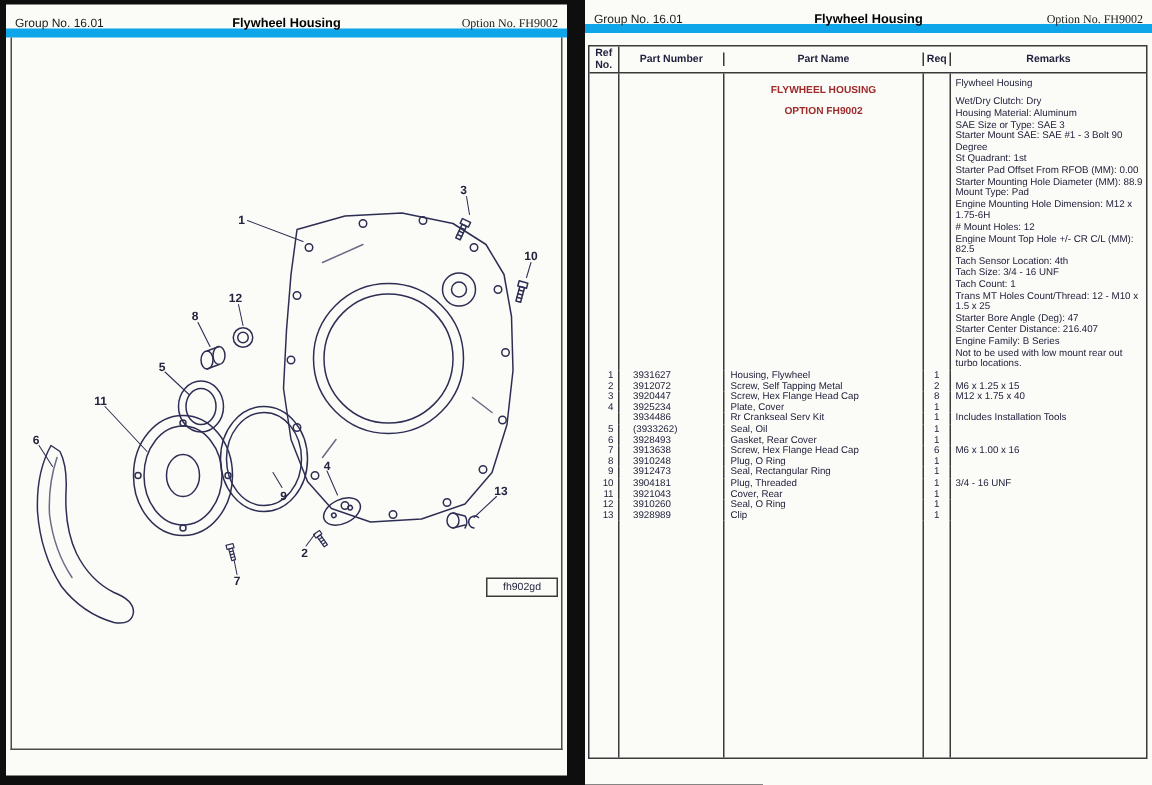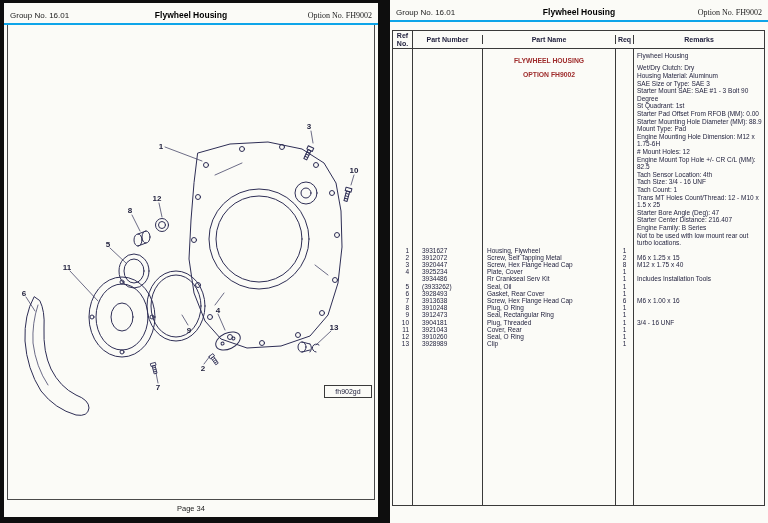--- a/index.html
+++ b/index.html
@@ -8,21 +8,21 @@
     position: relative;
     background: #0e0e0e;
     font-family: "Liberation Sans", sans-serif;
     color: #23233f;
     overflow: hidden;
   }
   .page { position: absolute; background: #fbfbf7; }
   #left-page  { left: 4px;  top: 3px; width: 374px; height: 514px; }
   #right-page { left: 390px; top: 0;  width: 378px; height: 523px; }
 
-  .page-header { position: relative; height: 22px; border-bottom: 2px solid #0ea5e9; }
+  .page-header { position: relative; height: 22px; border-bottom: 6px solid #0ea5e9; }
   .ph-left   { position: absolute; left: 6px;  top: 8px; font-size: 8px; color: #1b1b1b; }
   .ph-center { position: absolute; left: 0; right: 0; top: 7px; text-align: center;
                font-size: 8.5px; font-weight: bold; color: #000; }
   .ph-right  { position: absolute; right: 6px; top: 8px; font-size: 8px; color: #1b1b1b; font-family: Liberation Serif, serif; }
 
   .page-footer { position: absolute; bottom: 4px; left: 0; right: 0; text-align: center;
                  font-size: 7.5px; color: #1b1b1b; }
 
   
   #diagram-frame { position: absolute; left: 3px; right: 3px; top: 22px; bottom: 17px;
@@ -195,21 +195,20 @@
         <text class="callout-num" x="179" y="308">9</text>
         <text class="callout-num" x="208" y="288">4</text>
         <text class="callout-num" x="193" y="346">2</text>
         <text class="callout-num" x="148" y="365">7</text>
         <text class="callout-num" x="324" y="305">13</text>
       </g>
     </svg>
     <div id="figure-code">fh902gd</div>
   </div>
 
-  <div class="page-footer">Page 34</div>
 </div>
 
 <div class="page" id="right-page">
   <div class="page-header">
     <span class="ph-left">Group No. 16.01</span>
     <span class="ph-center">Flywheel Housing</span>
     <span class="ph-right">Option No. FH9002</span>
   </div>
 
   <div id="parts-table">

